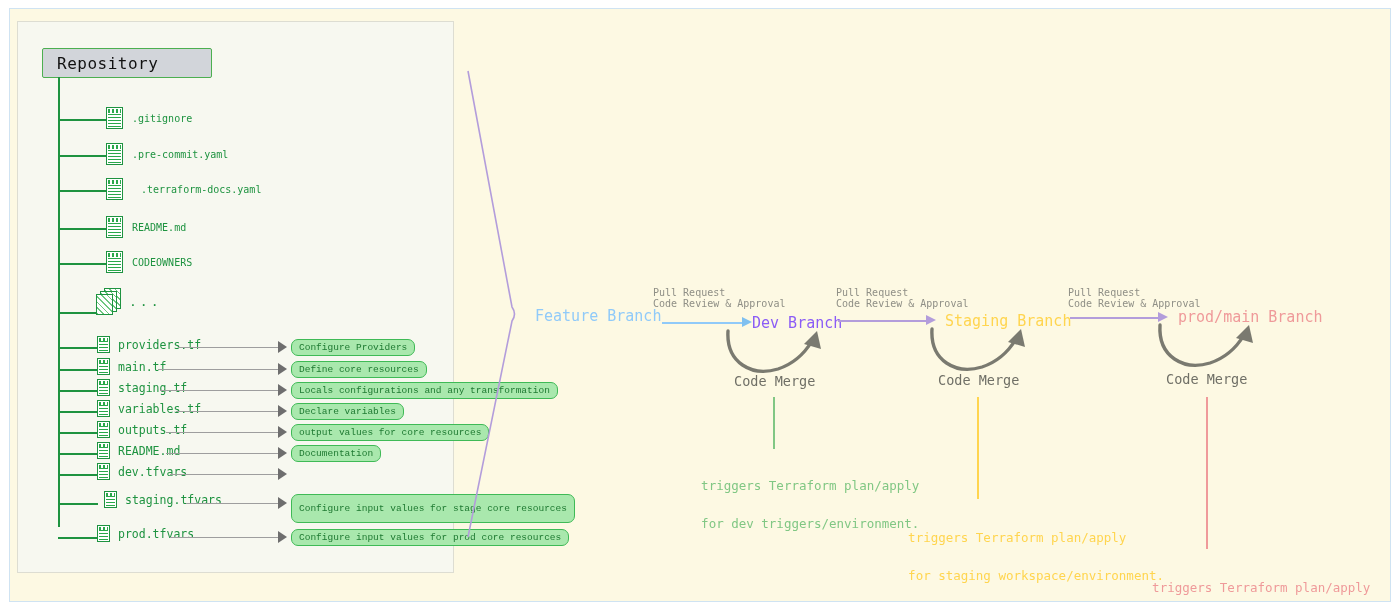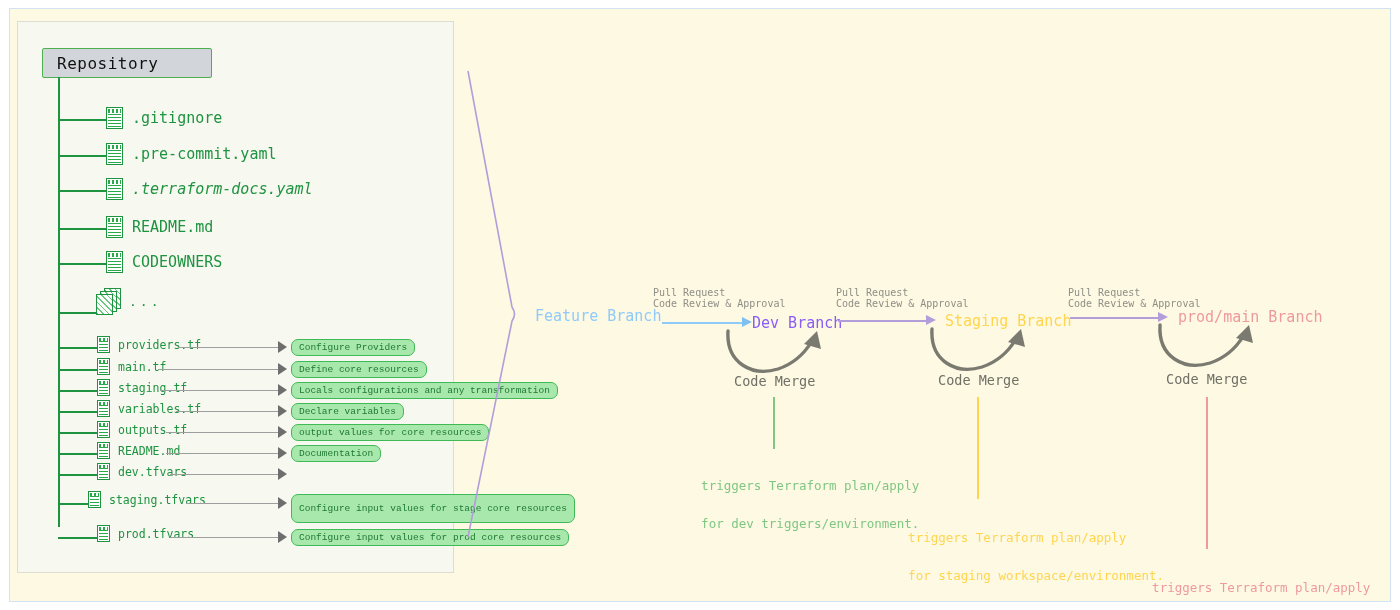--- a/index.html
+++ b/index.html
@@ -31,21 +31,21 @@
     box-sizing:border-box;
     display:flex; align-items:center; padding-left:14px;
     font-size:16px; color:#111; letter-spacing:.5px;
   }
 
   
   .trunk{position:absolute;background:#1e9340;}
 
   .file-row{position:absolute;display:flex;align-items:center;}
   .fname{font-size:11.5px;color:#1e9340;white-space:nowrap;}
-  .fname.big{font-size:15px;}
+  .fname.big{font-size:10px;}
 
   
   .ficon{
     position:relative; width:17px; height:22px;
     border:1.3px solid #1e9340; background:#ffffff;
     box-sizing:border-box; flex:none;
     overflow:hidden;
   }
   .ficon .band{position:absolute;top:1px;left:1px;right:1px;height:4px;
     background:
@@ -150,21 +150,21 @@
         </span>
       <span class="fname big" style="margin-left:9px;">.pre-commit.yaml</span>
     </div>
 
     <div class="tick" style="left:40px;top:168px;width:49px;"></div>
     <div class="file-row" style="left:88px;top:156px;">
       <span class="ficon">
           <span class="band"></span>
           <span class="lines"></span>
         </span>
-      <span class="fname big" style="margin-left:9px;font-style:italic;">.terraform-docs.yaml</span>
+      <span class="fname big" style="margin-left:18px;">.terraform-docs.yaml</span>
     </div>
 
     <div class="tick" style="left:40px;top:206px;width:49px;"></div>
     <div class="file-row" style="left:88px;top:194px;">
       <span class="ficon">
           <span class="band"></span>
           <span class="lines"></span>
         </span>
       <span class="fname big" style="margin-left:9px;">README.md</span>
     </div>
@@ -277,21 +277,21 @@
       <span class="ficon sm">
           <span class="band"></span>
           <span class="lines"></span>
         </span>
       <span class="fname" style="margin-left:8px;">dev.tfvars</span>
     </div>
     <div class="conn" style="left:152px;top:452px;width:108px;"></div>
     <div class="arrowhead" style="left:260px;top:446px;"></div>
 
     <div class="tick" style="left:40px;top:481px;width:40px;"></div>
-    <div class="file-row" style="left:70px;top:469px;">
+    <div class="file-row" style="left:86px;top:469px;">
       <span class="ficon sm">
           <span class="band"></span>
           <span class="lines"></span>
         </span>
       <span class="fname" style="margin-left:8px;">staging.tfvars</span>
     </div>
     <div class="conn" style="left:168px;top:481px;width:92px;"></div>
     <div class="arrowhead" style="left:260px;top:475px;"></div>
     <div class="cbox" style="left:273px;top:472px;height:29px;">
       <span>Configure input values for stage  core resources</span>

